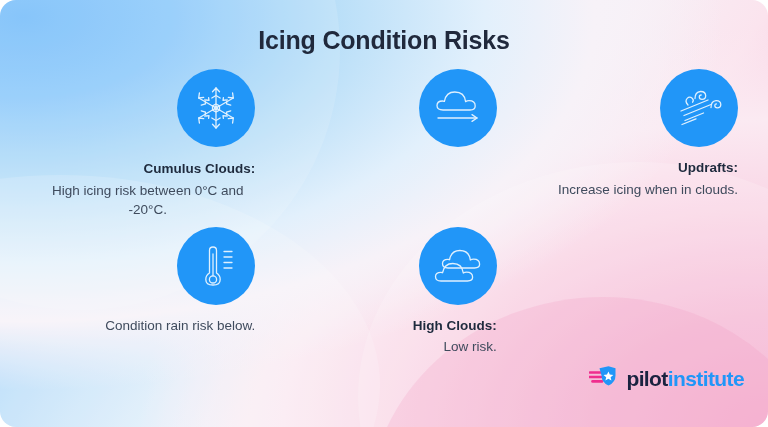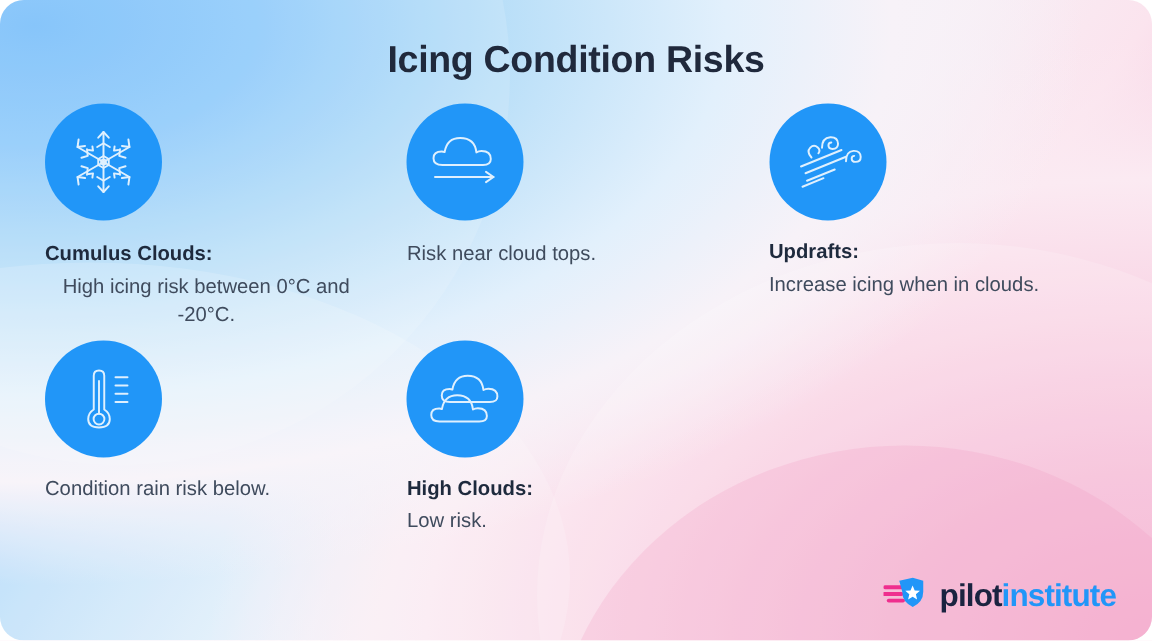--- a/index.html
+++ b/index.html
@@ -78,21 +78,21 @@
     margin-top: 14px;
     display: grid;
     grid-template-columns: repeat(3, 1fr);
     grid-template-rows: repeat(2, auto);
     row-gap: 8px;
   }
 
   .card {
     display: flex;
     flex-direction: column;
-    align-items: flex-start;
+    align-items: flex-end;
     padding: 0 8px;
   }
 
   .icon-circle {
     width: 78px;
     height: 78px;
     border-radius: 50%;
     background: #2196f8;
     display: flex;
     align-items: center;
@@ -118,21 +118,21 @@
     line-height: 1.42;
     max-width: 215px;
   }
 
   .row-2 .icon-circle { margin-bottom: 11px; }
 
   
   .logo {
     position: absolute;
     right: 24px;
-    bottom: 16px;
+    bottom: 36px;
     display: flex;
     align-items: center;
     gap: 7px;
     z-index: 4;
   }
   .logo-mark { display: block; }
   .logo-text {
     font-size: 21px;
     font-weight: bold;
     letter-spacing: -0.6px;
@@ -192,21 +192,20 @@
       <div class="card">
         <div class="icon-circle">
           <span>
             <svg width="50" height="44" viewBox="0 0 50 44" fill="none" stroke="#dff0fe" stroke-width="1.3" stroke-linecap="round" stroke-linejoin="round">
               <path d="M10 24 Q4 24 4 19.5 Q4 15 9.5 15 Q10.5 15 11.4 15.4 Q13 6 21.8 6 Q31.5 6 32.6 15.6 Q34 14.7 36 14.7 Q42.2 14.7 42.2 20 Q42.2 24 37 24 Z"></path>
               <line x1="5" y1="32" x2="44" y2="32"></line>
               <path d="M39 28.6 L44 32 L39 35.4"></path>
             </svg>
           </span>
         </div>
-        <div class="card-desc">Risk near cloud tops.</div>
       </div>
 
 
       <div class="card row-2">
         <div class="icon-circle">
           <span>
             <svg width="48" height="46" viewBox="0 0 48 46" fill="none" stroke="#dff0fe" stroke-width="1.3" stroke-linecap="round" stroke-linejoin="round">
               <path d="M20 13.5 Q20 7 25.5 6.5 Q30.5 6.3 30.7 10.8 Q30.7 14.3 27 14.3 Q24.3 14.3 24.3 11.9 Q24.3 10 26.2 10"></path>
               <path d="M36 22.5 Q36 16 41 15.6 Q45.6 15.4 45.8 19.6 Q45.8 22.9 42.3 22.9 Q39.8 22.9 39.8 20.6 Q39.8 18.9 41.5 18.9"></path>
               <path d="M13 20 Q9.5 16.2 12.2 13.4 Q14.6 11 17.2 13.3 Q19.2 15.2 17.6 17.2"></path>

